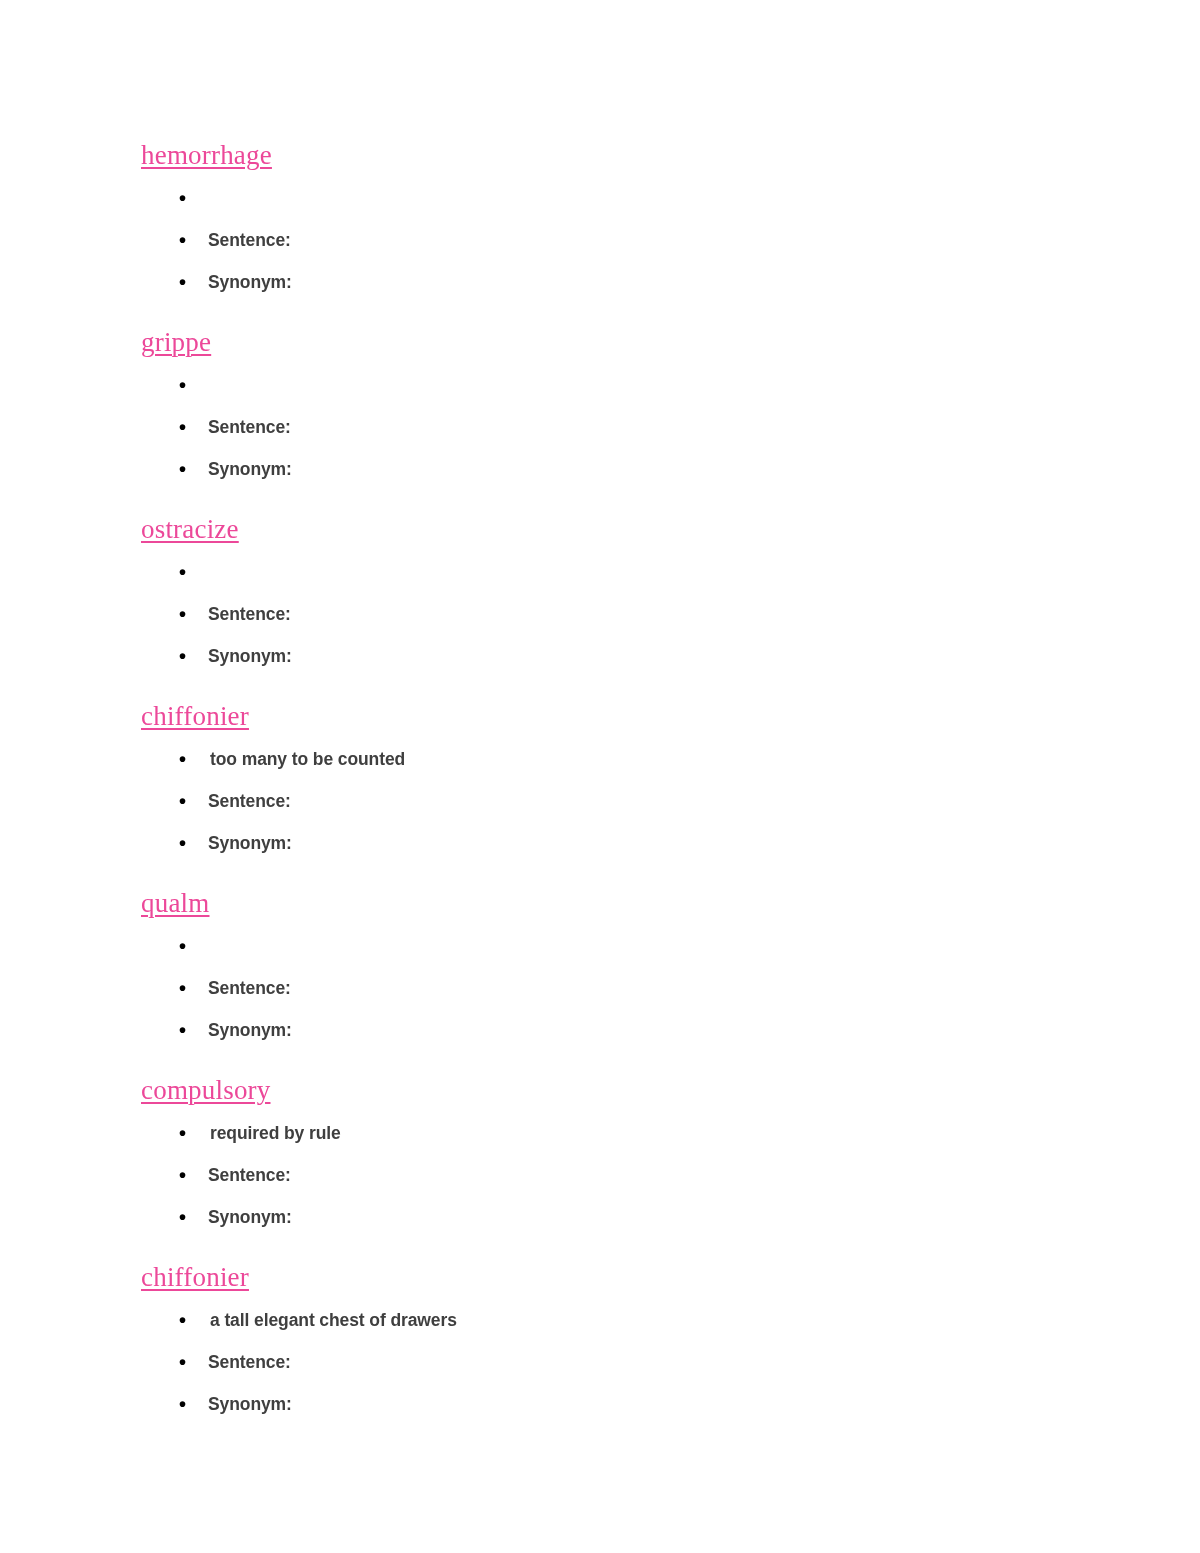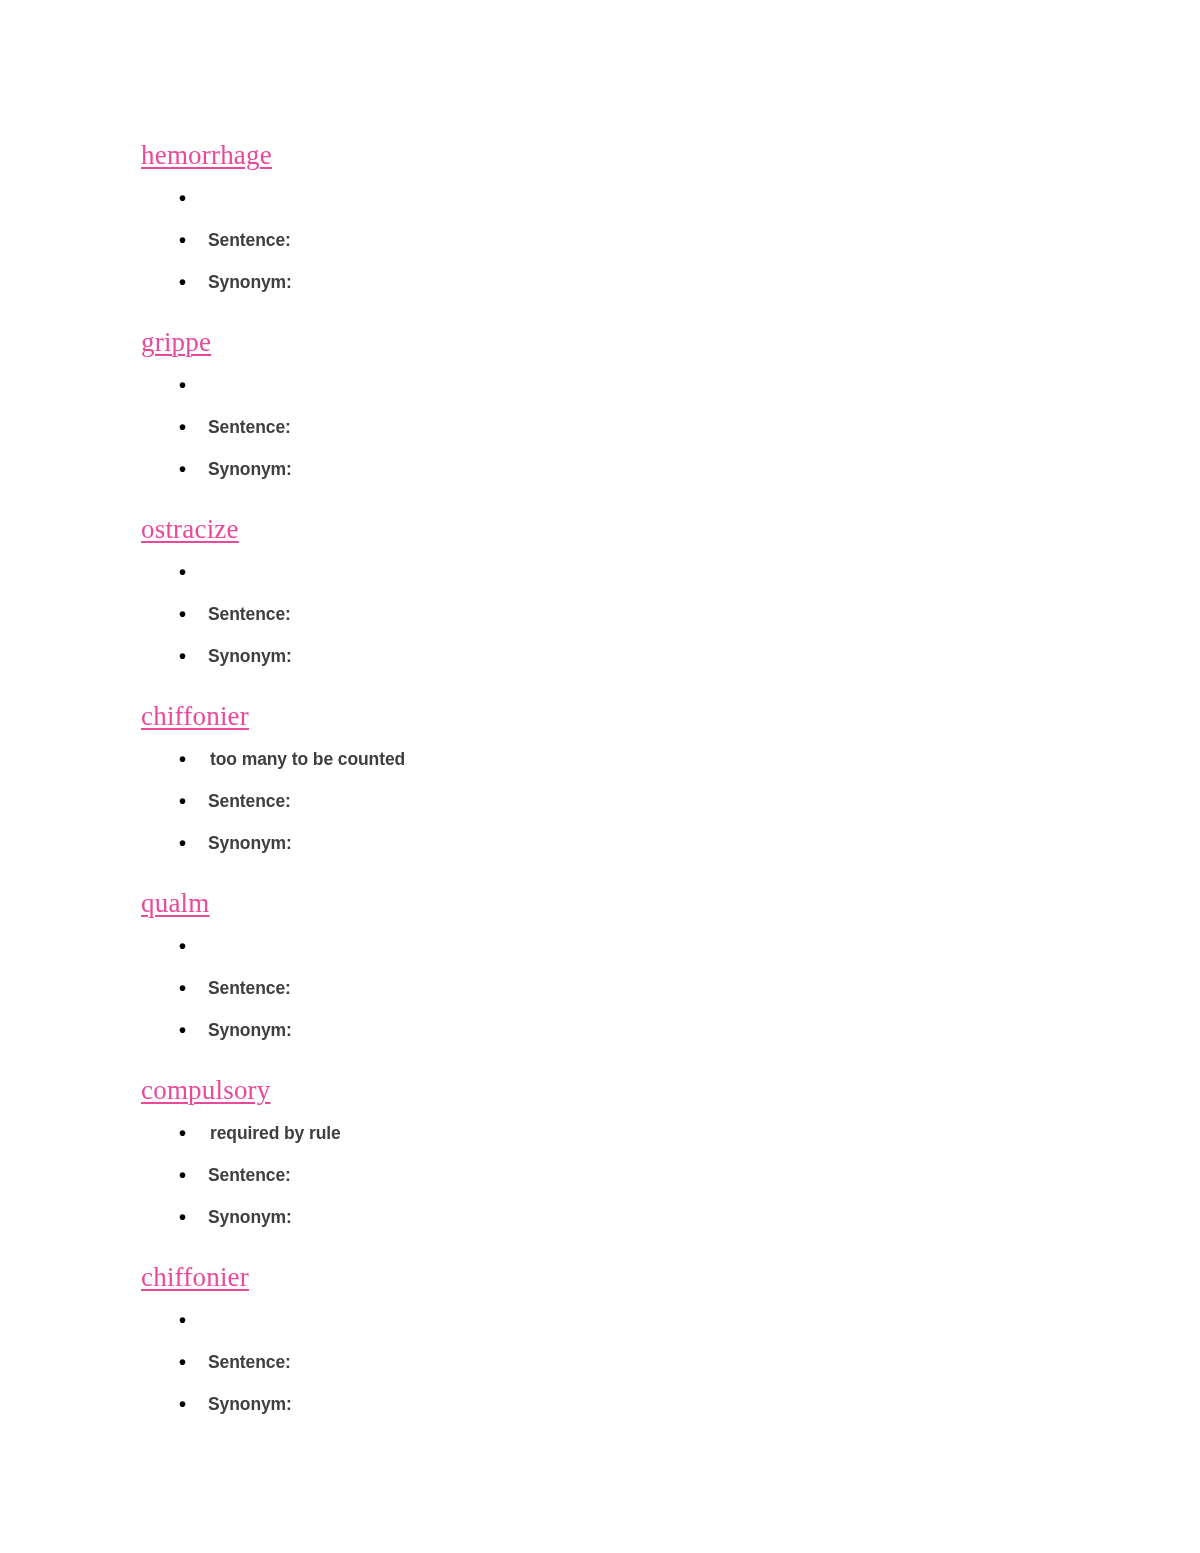--- a/index.html
+++ b/index.html
@@ -190,20 +190,21 @@
           <span class="bullet-text">Synonym:</span>
         </li>
       </ul>
     </section>
 
     <section class="entry">
       <a class="entry-term">chiffonier</a>
       <ul class="bullet-list">
         <li class="bullet-item definition">
           <span class="bullet-marker">•</span>
+          <span class="bullet-text">a tall elegant chest of drawers</span>
         </li>
         <li class="bullet-item">
           <span class="bullet-marker">•</span>
           <span class="bullet-text">Sentence:</span>
         </li>
         <li class="bullet-item">
           <span class="bullet-marker">•</span>
           <span class="bullet-text">Synonym:</span>
         </li>
       </ul>

